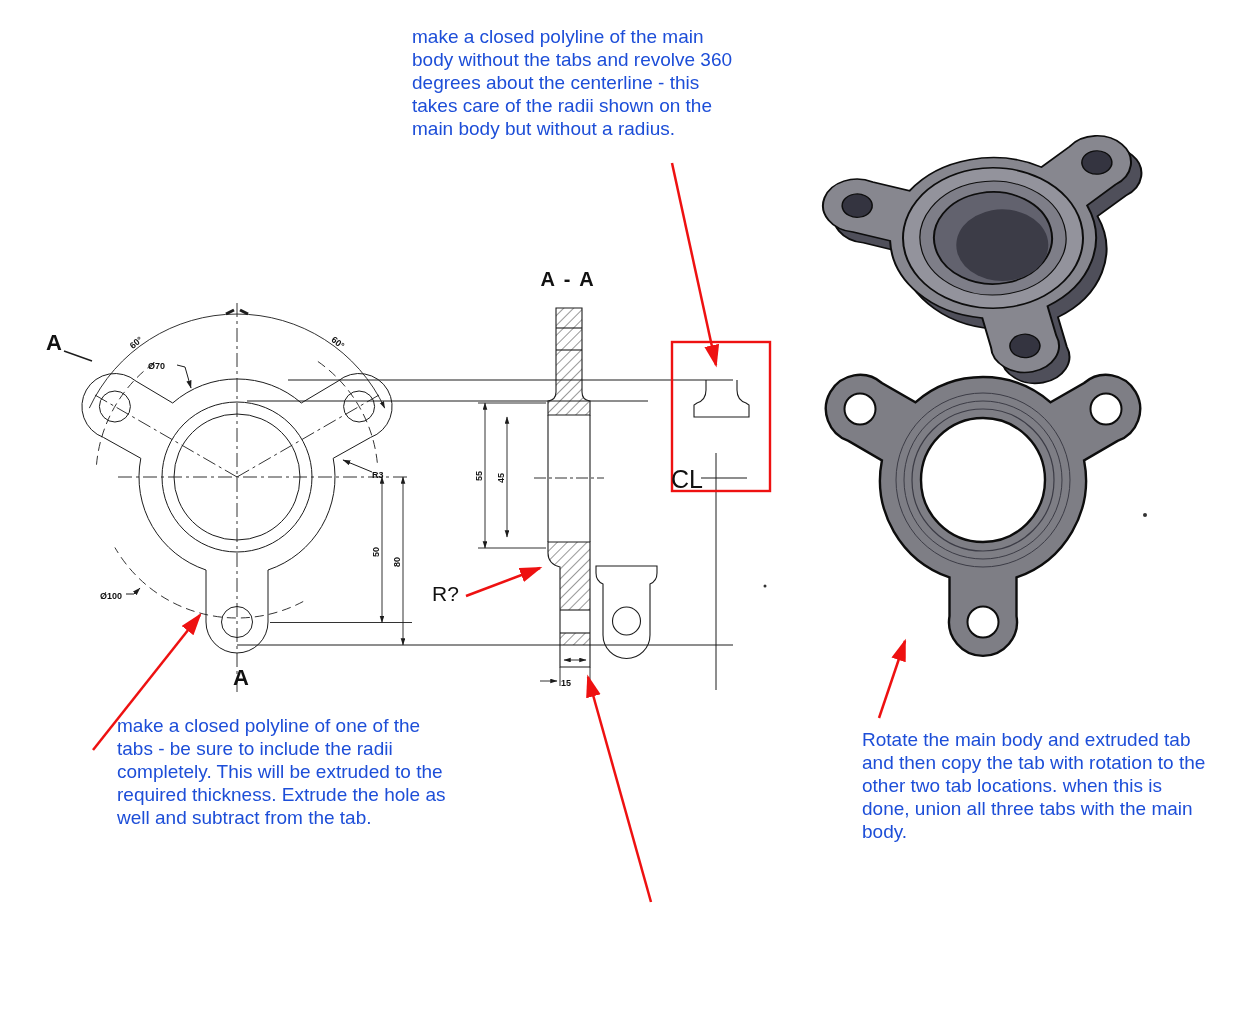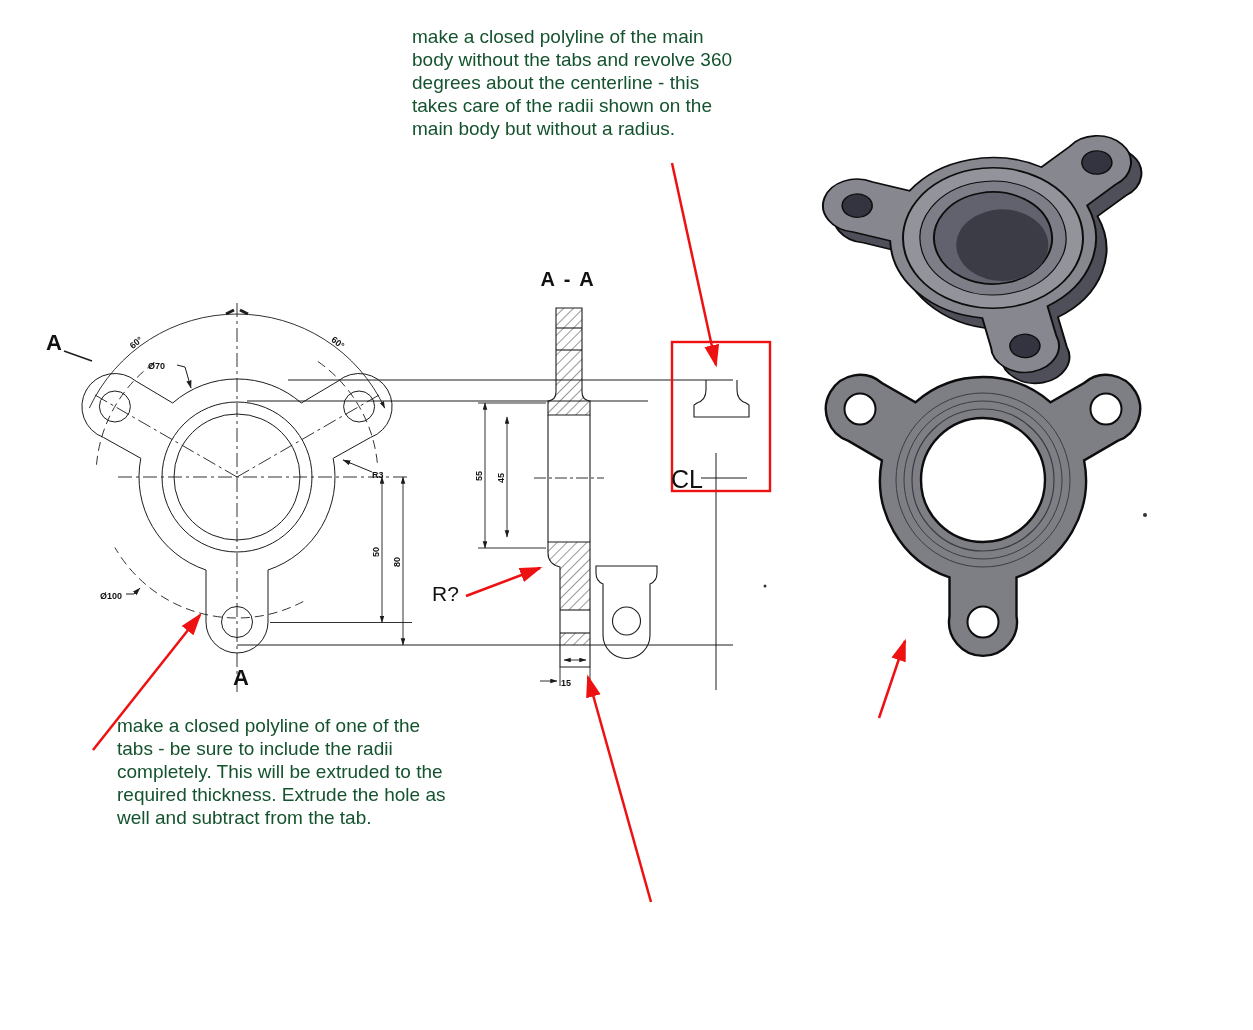--- a/index.html
+++ b/index.html
@@ -1,18 +1,18 @@
 <!DOCTYPE html>
 <html><head>
 <meta charset="utf-8">
 <style>
   html,body{margin:0;padding:0;background:#ffffff;}
   #page{position:relative;width:1253px;height:1030px;background:#ffffff;overflow:hidden;
         font-family:"Liberation Sans","DejaVu Sans",sans-serif;color:#000;}
-  .note{position:absolute;font-size:19px;line-height:23px;color:#14532d;letter-spacing:0px;}
+  .note{position:absolute;font-size:19px;line-height:23px;color:#1d4ed8;letter-spacing:0px;}
   svg{position:absolute;left:0;top:0;}
   svg text{font-family:"Liberation Sans","DejaVu Sans",sans-serif;fill:#111;}
   .cadmicro{font-size:9px;font-weight:700;}
   .cadletter{font-size:22px;font-weight:700;}
 </style>
 </head>
 <body>
 
 <div id="page">
 
@@ -178,14 +178,15 @@
     <line x1="879" y1="718" x2="905" y2="641" marker-end="url(#ra)"></line>
   </g>
   <text x="432" y="601" style="font-size:21px;">R?</text>
 </svg>
 
 <div class="note" style="left:412px;top:25px;width:334px;">make a closed polyline of the main body without the tabs and revolve 360 degrees about the centerline - this takes care of the radii shown on the main body but without a radius.</div>
 
 <div class="note" style="left:117px;top:714px;width:342px;">make a closed polyline of one of the tabs - be sure to include the radii completely. This will be extruded to the required thickness. Extrude the hole as well and subtract from the tab.</div>
 
 
+<div class="note" style="left:862px;top:728px;width:352px;">Rotate the main body and extruded tab and then copy the tab with rotation to the other two tab locations. when this is done, union all three tabs with the main body.</div>
 
 </div>
 
 </body></html>

